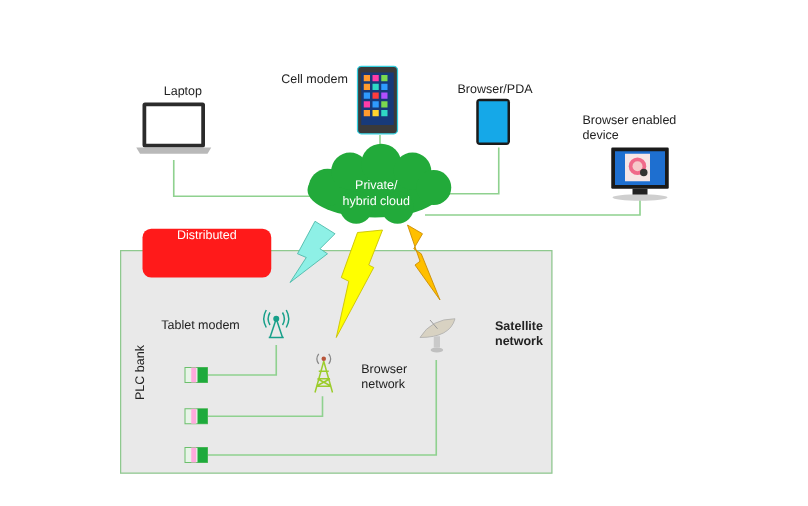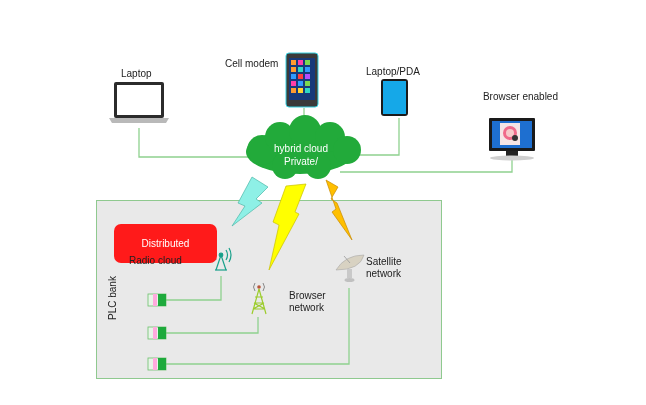--- a/index.html
+++ b/index.html
@@ -1,26 +1,26 @@
 <!DOCTYPE html>
 <html><head>
 <meta charset="utf-8">
 <style>
   html, body { margin:0; padding:0; background:#ffffff; }
   body { width:646px; height:405px; position:relative; overflow:hidden;
          font-family:"Liberation Sans", sans-serif; }
   .lbl { position:absolute; font-size:10px; color:#222; line-height:12px; white-space:nowrap; }
-  .ctr { text-align:right; }
+  .ctr { text-align:left; }
   svg { position:absolute; left:0; top:0; }
   .panel { position:absolute; left:96px; top:200px; width:346px; height:179px;
            background:#e9e9e9; border:1.5px solid #8fc98f; box-sizing:border-box; }
   .badge { position:absolute; left:114px; top:183px; width:103px; height:39px;
            background:#ff1a1a; border-radius:7px; color:#fff; font-size:10px;
-           line-height:12px; text-align:center; display:flex; flex-direction:column;
-           justify-content:center;margin-top:41px; }
+           line-height:12px; text-align:center; display:flex; 
+           justify-content:center; }
   .cloud-text { position:absolute; left:260px; top:142px; width:82px; color:#fff;
                 font-size:10px; line-height:13px; text-align:center; }
   .plc-label { position:absolute; left:107px; top:320px; font-size:10px; color:#222;
                transform:rotate(-90deg); transform-origin:left top; white-space:nowrap; }
 </style>
 </head>
 <body>
 
 <div class="panel"></div>
 
@@ -130,38 +130,39 @@
     <rect x="153" y="327" width="4" height="12" fill="#ffaadd"></rect>
     <rect x="158" y="327" width="8" height="12" fill="#1eaa3c"></rect>
   </g>
   <g>
     <rect x="148" y="358" width="18" height="12" fill="#e8f4e8" stroke="#6cc06c" stroke-width="0.8"></rect>
     <rect x="153" y="358" width="4" height="12" fill="#ffaadd"></rect>
     <rect x="158" y="358" width="8" height="12" fill="#1eaa3c"></rect>
   </g>
 </svg>
 
-<div class="lbl" style="left:121px;top:68px;text-align:center;">Laptop</div>
+<div class="lbl" style="left:131px;top:68px;text-align:center;">Laptop</div>
 <div class="lbl" style="left:225px;top:58px;">Cell modem</div>
-<div class="lbl" style="left:366px;top:66px;">Laptop/PDA</div>
+<div class="lbl" style="left:366px;top:66px;">Browser/PDA</div>
 <div class="lbl ctr" style="left:466px;top:91px;width:92px;">
   <div>Browser enabled</div>
+  <div>device</div>
 </div>
 
 <div class="cloud-text">
+  <div>Private/</div>
   <div>hybrid cloud</div>
-  <div>Private/</div>
 </div>
 
 <div class="badge">
   <div>Distributed</div>
 </div>
 
-<div class="lbl" style="left:129px;top:255px;">Radio cloud</div>
+<div class="lbl" style="left:129px;top:255px;">Tablet modem</div>
 <div class="lbl" style="left:289px;top:290px;">
   <div>Browser</div>
   <div>network</div>
 </div>
-<div class="lbl" style="left:366px;top:256px;">
+<div class="lbl" style="left:396px;top:256px;font-weight:bold;">
   <div>Satellite</div>
   <div>network</div>
 </div>
 <div class="plc-label">PLC bank</div>
 
 </body></html>

